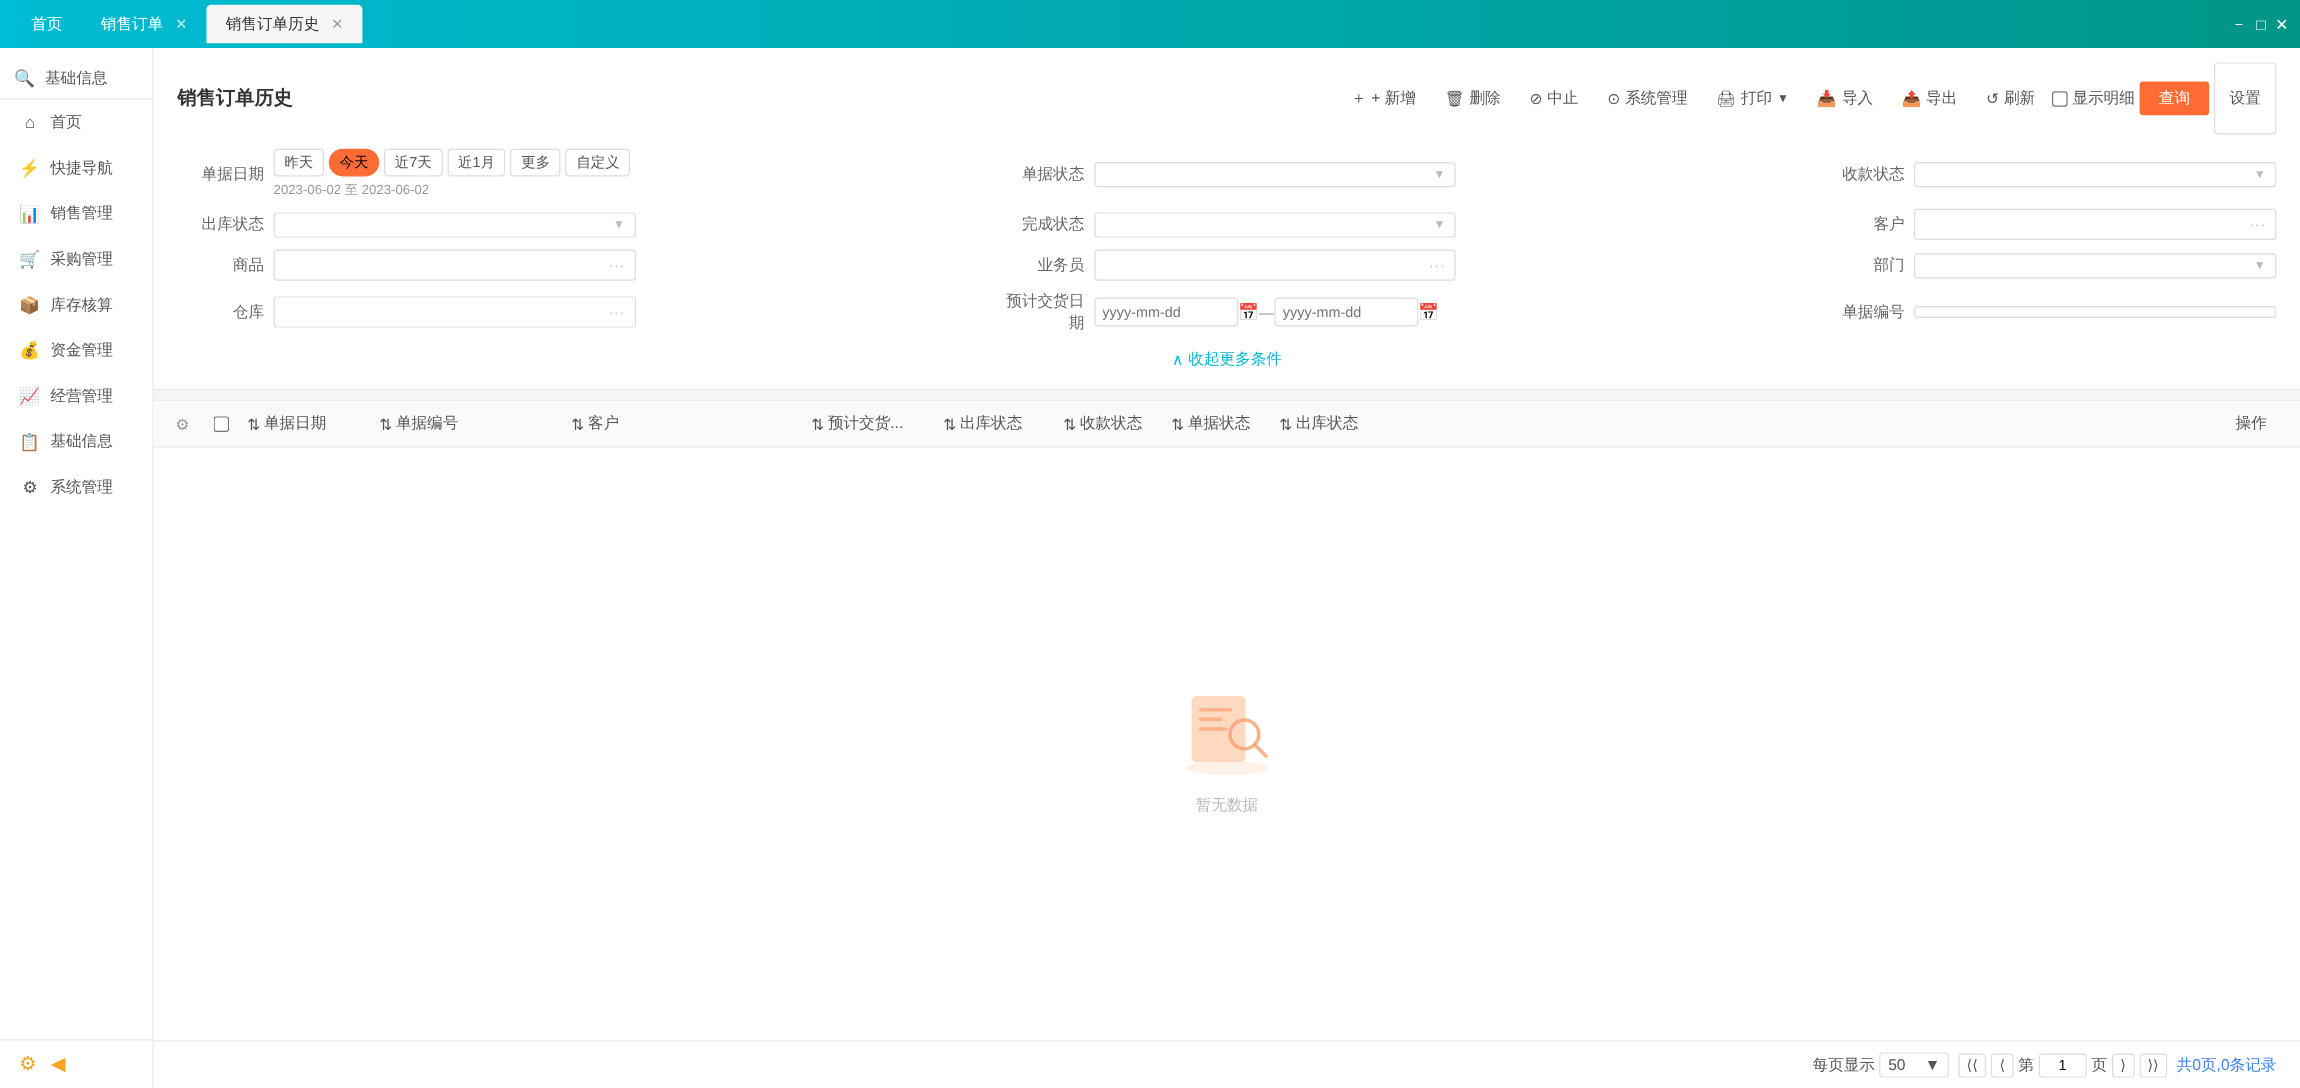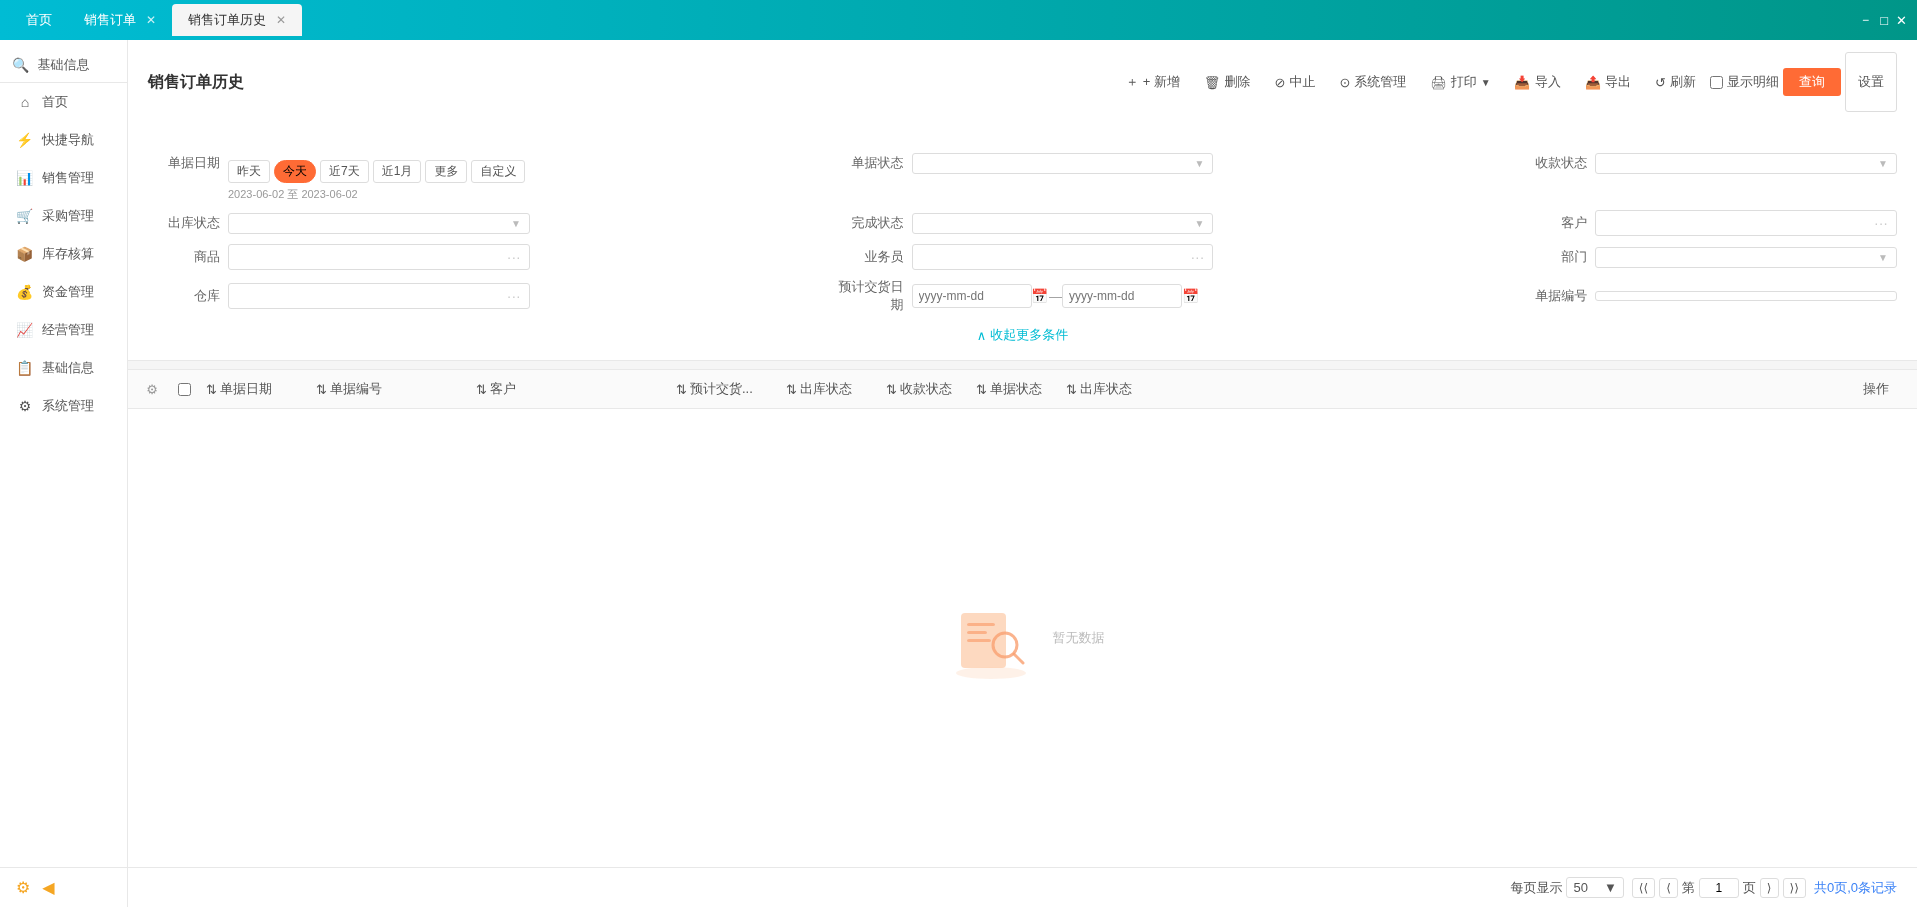--- a/index.html
+++ b/index.html
@@ -175,21 +175,20 @@
       display: flex;
       align-items: center;
       gap: 6px;
       max-width: 380px;
     }
     .date-group {
       display: flex;
       align-items: center;
       gap: 4px;
       flex-wrap: wrap;
-      margin-top: 36px;
     }
     .date-btn {
       padding: 2px 8px;
       border: 1px solid #ddd;
       border-radius: 3px;
       cursor: pointer;
       font-size: 12px;
       color: #555;
       background: white;
     }
@@ -305,21 +304,21 @@
     .th-amount { width: 100px; }
     .th-status { width: 90px; }
     .th-doc-status { width: 90px; }
     .th-ship-status { width: 90px; }
     .th-action { flex: 1; text-align: right; display: flex; justify-content: flex-end; align-items: center; padding-right: 20px; }
 
     
     .empty-state {
       flex: 1;
       display: flex;
-      flex-direction: row;
+      flex-direction: column;
       align-items: center;
       justify-content: center;
       color: #bbb;
       font-size: 14px;
       gap: 12px;
     }
 
     
     .table-footer {
       height: 40px;

